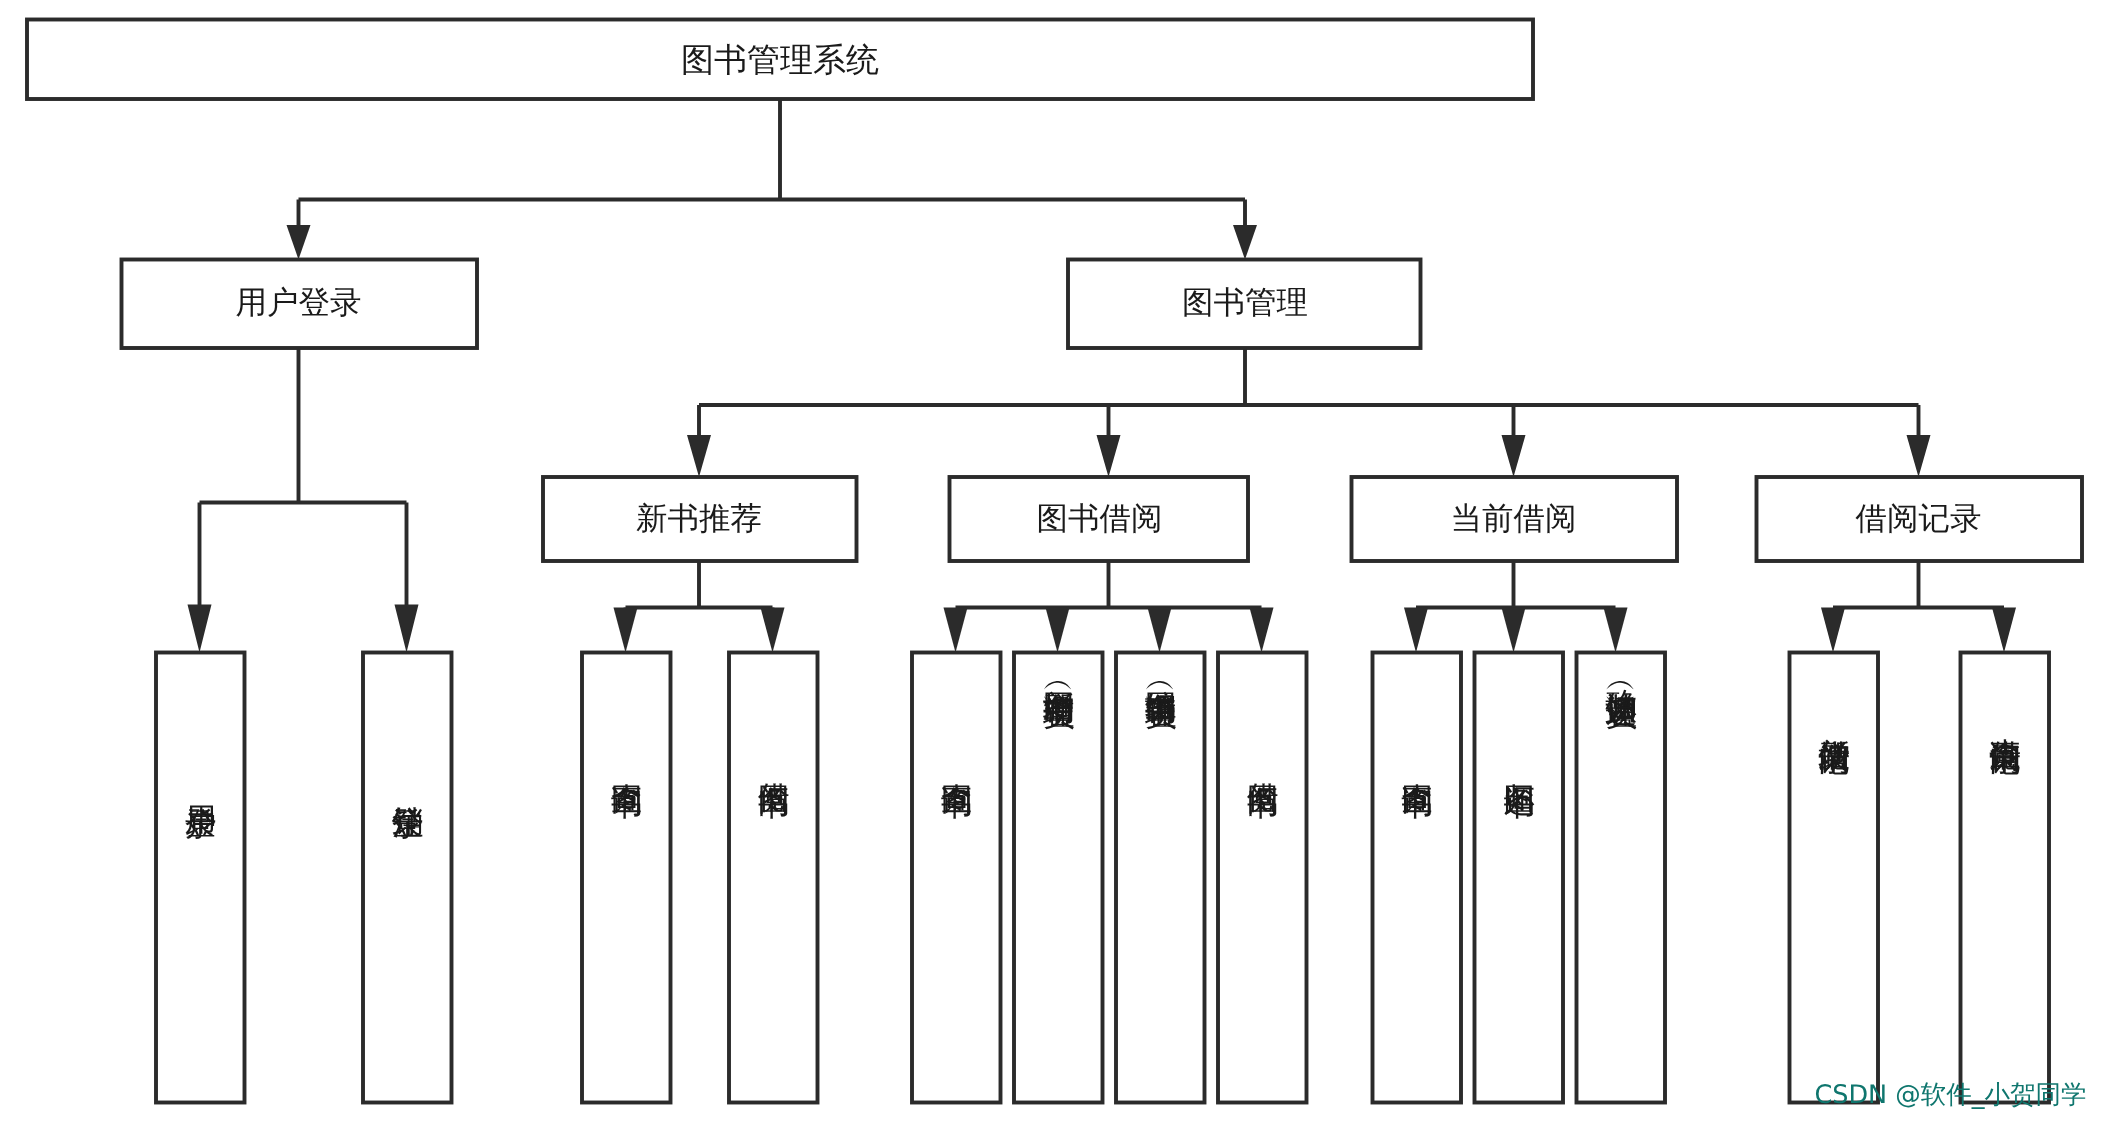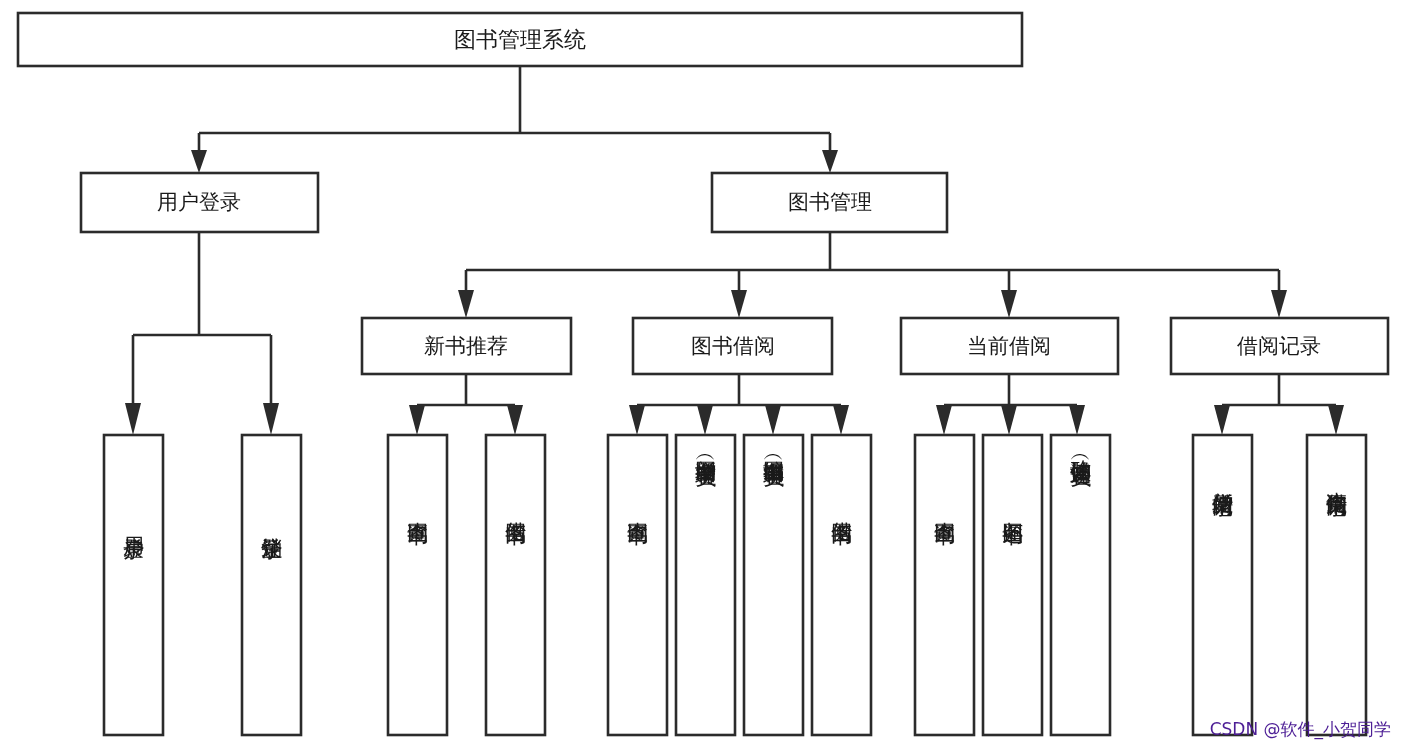--- a/index.html
+++ b/index.html
@@ -71,21 +71,21 @@
     letter-spacing: 1px;
     white-space: nowrap;
     text-align: center;
   }
   .watermark {
     position: absolute;
     right: 14px;
     bottom: 6px;
     font-family: "DejaVu Sans", "Liberation Sans", sans-serif;
     font-size: 17px;
-    color: #4c1d95;
+    color: #0f766e;
     white-space: nowrap;
     pointer-events: none;
   }
 </style>
 </head>
 <body>
 
 <div id="diagram-root">
 
   <svg class="diagram-canvas" viewBox="0 0 1405 747" xmlns="http://www.w3.org/2000/svg">

